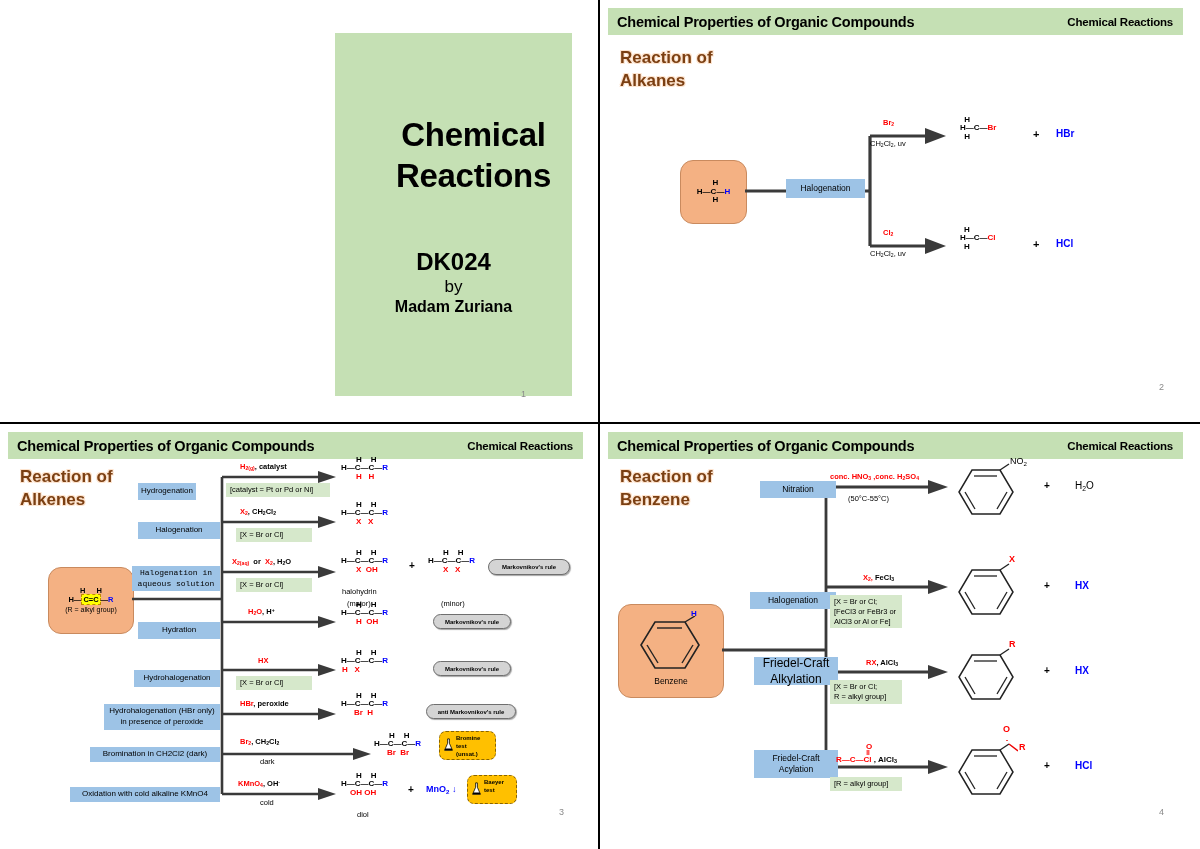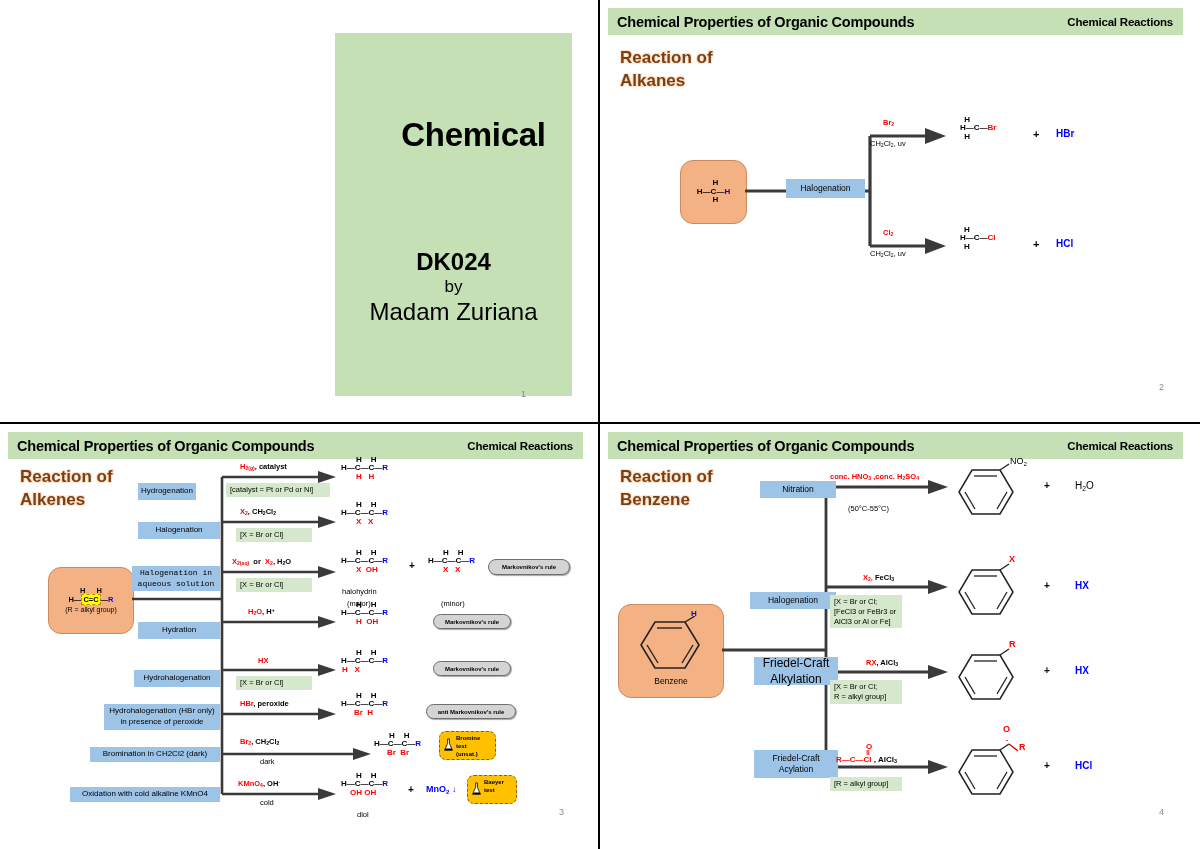--- a/index.html
+++ b/index.html
@@ -13,21 +13,21 @@
   .cell.c2{border-bottom:2px solid #000;}
   .cell.c3{border-right:2px solid #000;}
   .slide{position:absolute;left:8px;top:8px;right:8px;bottom:8px;background:#fff;}
 
   
   .title-box{position:absolute;left:327px;top:25px;width:237px;height:363px;background:#c5e0b4;}
   .title-main{position:absolute;left:0;right:0;top:82px;text-align:center;font-size:33px;font-weight:bold;line-height:1.24;letter-spacing:-.3px;margin-left:40px;}
   .title-sub{position:absolute;left:0;right:0;top:215px;text-align:center;}
   .title-code{font-size:24px;font-weight:bold;}
   .title-by{font-size:17px;font-weight:normal;margin-top:1px;}
-  .title-name{font-size:24px;font-weight:normal;margin-top:1px;}
+  .title-name{font-size:16px;font-weight:bold;margin-top:1px;}
   .pgnum{position:absolute;font-size:9px;color:#8a8a8a;}
 
   
   .banner{position:absolute;left:0;top:0;height:27px;background:#c5e0b4;display:flex;align-items:center;}
   .banner-title{font-size:14.5px;font-weight:bold;letter-spacing:-.2px;margin-left:9px;}
   .banner-right{position:absolute;right:10px;font-size:11.5px;font-weight:bold;letter-spacing:-.2px;}
   .rxn-heading{position:absolute;font-weight:bold;color:#7b3f12;font-size:17px;line-height:1.38;
     text-shadow:1px 1px 0 #fde4cf,-1px 1px 0 #fde4cf,1px -1px 0 #fde4cf,-1px -1px 0 #fde4cf;}
 
   
@@ -68,20 +68,21 @@
 <body>
 
 <div class="sheet">
 <div class="grid">
 
   <div class="cell c1">
     <div class="slide">
       <div class="title-box">
         <div class="title-main">
           <div>Chemical</div>
+          <div>Reactions</div>
         </div>
         <div class="title-sub">
           <div class="title-code">DK024</div>
           <div class="title-by">by</div>
           <div class="title-name">Madam Zuriana</div>
         </div>
       </div>
       <div class="pgnum" style="left:513px;top:381px;">1</div>
     </div>
   </div>
@@ -383,21 +384,21 @@
       <div class="steplbl" style="left:146px;top:225px;width:84px;height:28px;font-size:12px;">
             <span>Friedel-Craft Alkylation</span>
           </div>
       <div class="steplbl" style="left:146px;top:318px;width:84px;height:28px;font-size:8.5px;">
             <span>Friedel-Craft Acylation</span>
           </div>
 
       <div class="reagent" style="left:222px;top:40px;font-size:7.5px;">
         <span class="rd">conc. HNO<sub>3</sub> ,conc. H<sub>2</sub>SO<sub>4</sub></span>
       </div>
-      <div class="cond" style="left:240px;top:72px;">(50°C-55°C)</div>
+      <div class="cond" style="left:240px;top:62px;">(50°C-55°C)</div>
 
       <div class="reagent" style="left:255px;top:141px;">
         <span class="rd">X<sub>2</sub>,</span><span style="color:#000"> FeCl<sub>3</sub></span>
       </div>
       <div class="note" style="left:222px;top:163px;width:72px;white-space:pre-line;line-height:1.3;">[X = Br or Cl;
 [FeCl3 or FeBr3 or
 AlCl3 or Al or Fe]</div>
 
       <div class="reagent" style="left:258px;top:226px;">
         <span class="rd">RX</span><span style="color:#000">, AlCl<sub>3</sub></span>

